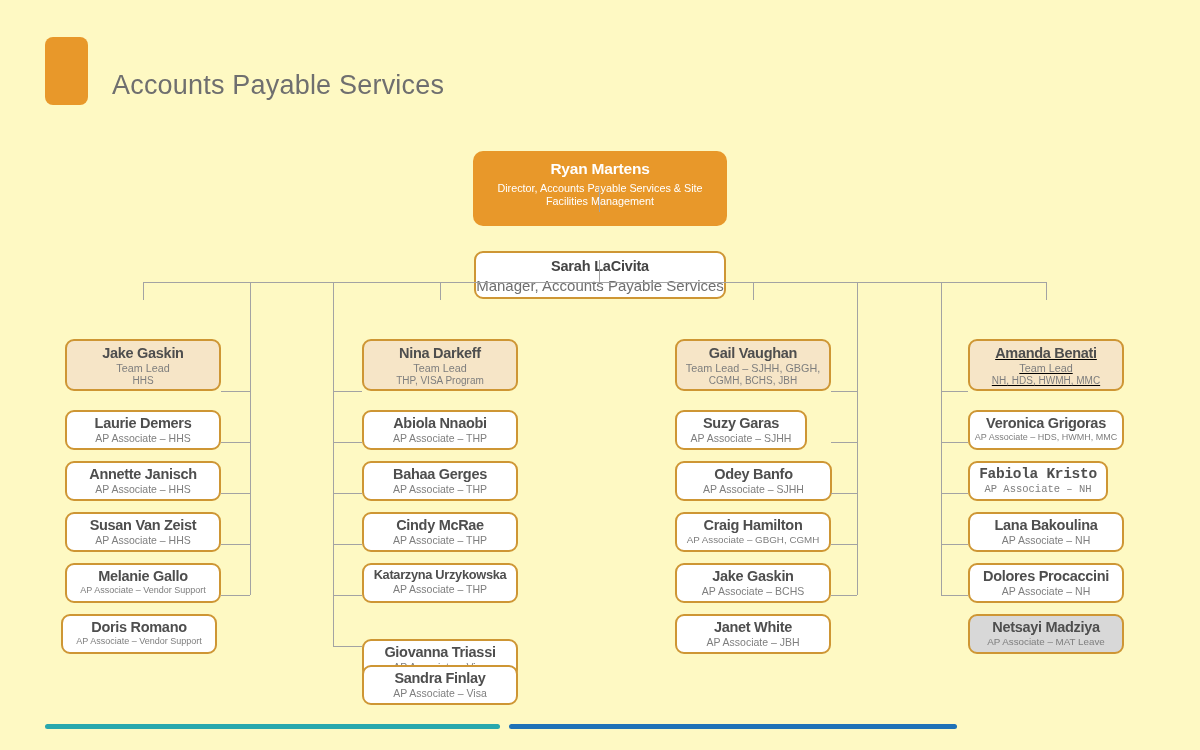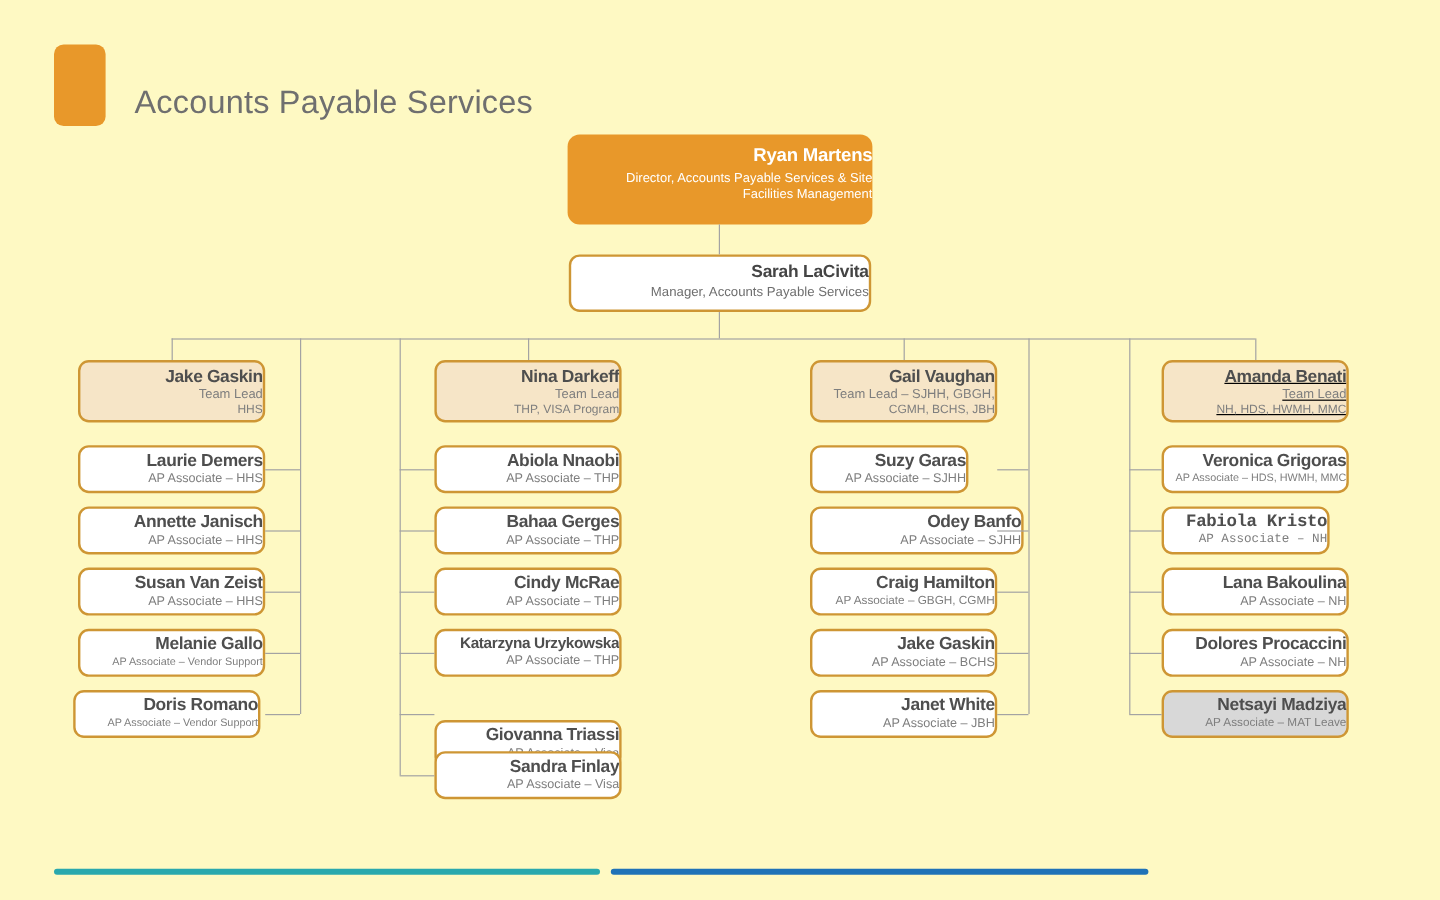--- a/index.html
+++ b/index.html
@@ -4,27 +4,27 @@
 <style>
   html,body{margin:0;padding:0;background:#ffffff;}
   body{font-family:"Liberation Sans", sans-serif;}
   .slide{position:relative;width:1200px;height:750px;background:#fef9c3;overflow:hidden;}
 
   
   .accent-square{position:absolute;left:45px;top:37px;width:43px;height:68px;border-radius:8px;background:var(--accent,#E8982A);}
   .page-title{position:absolute;left:112px;top:70px;margin:0;font-size:27px;font-weight:400;color:#6F6F6F;letter-spacing:.2px;}
 
   
-  .box{position:absolute;box-sizing:border-box;border-radius:9px;text-align:right;overflow:hidden;}
+  .box{position:absolute;box-sizing:border-box;border-radius:9px;text-align:center;overflow:hidden;margin-top:39px;}
   .director-box{left:473px;top:112px;width:254px;height:75px;background:var(--accent,#E8982A);border-radius:10px;padding-top:9px;}
   .director-name{font-size:15.5px;font-weight:700;color:#ffffff;letter-spacing:-.2px;margin-bottom:4px;}
   .director-role{font-size:10.8px;color:#ffffff;line-height:1.25;}
   .manager-box{left:474px;top:212px;width:252px;height:48px;background:#ffffff;border:2.5px solid var(--border-gold,#CE9634);padding-top:5px;}
   .manager-name{font-size:14.5px;font-weight:700;color:#444444;letter-spacing:-.2px;margin-bottom:3px;}
-  .manager-role{font-size:11px;color:#6E6E6E;}
+  .manager-role{font-size:15px;color:#6E6E6E;}
 
   .lead-box{height:52px;background:var(--lead-fill,#F6E5C7);border:2.5px solid var(--border-gold,#CE9634);padding-top:4px;}
   .member-box{height:40px;background:#ffffff;border:2.5px solid var(--border-gold,#CE9634);padding-top:3px;}
   .member-box.leave{background:var(--leave-gray,#D8D8D8);}
   .oname{font-size:14.5px;font-weight:700;color:#4E4E4E;letter-spacing:-.3px;line-height:1.15;}
   .oname.sm{font-size:12.8px;}
   .orole{font-size:10.5px;color:#7E7E7E;line-height:1.2;}
   .orole.sm{font-size:9.8px;}
   .orole.xs{font-size:9px;}
   .lead-role{font-size:10.8px;color:#7E7E7E;line-height:1.25;}
@@ -137,21 +137,21 @@
         <div class="lead-role">Team Lead – SJHH, GBGH,</div>
         <div class="lead-sites">CGMH, BCHS, JBH</div>
       </div>
       <div class="cline" style="left: 753px; top: 282px; width: 1px; height: 18px;"></div>
       <div class="cline" style="left: 857px; top: 282px; width: 1px; height: 313px;"></div>
       <div class="box member-box" style="left: 675px; top: 371px; width: 132px;">
         <div class="oname">Suzy Garas</div>
         <div class="orole">AP Associate – SJHH</div>
       </div>
       <div class="cline" style="left: 831px; top: 391px; width: 26px; height: 1px;"></div>
-      <div class="box member-box" style="left: 675px; top: 422px; width: 178px;">
+      <div class="box member-box" style="left: 675px; top: 422px; width: 157px;">
         <div class="oname">Odey Banfo</div>
         <div class="orole">AP Associate – SJHH</div>
       </div>
       <div class="cline" style="left: 831px; top: 442px; width: 26px; height: 1px;"></div>
       <div class="box member-box" style="left: 675px; top: 473px; width: 156px;">
         <div class="oname">Craig Hamilton</div>
         <div class="orole sm">AP Associate – GBGH, CGMH</div>
       </div>
       <div class="cline" style="left: 831px; top: 493px; width: 26px; height: 1px;"></div>
       <div class="box member-box" style="left: 675px; top: 524px; width: 156px;">

